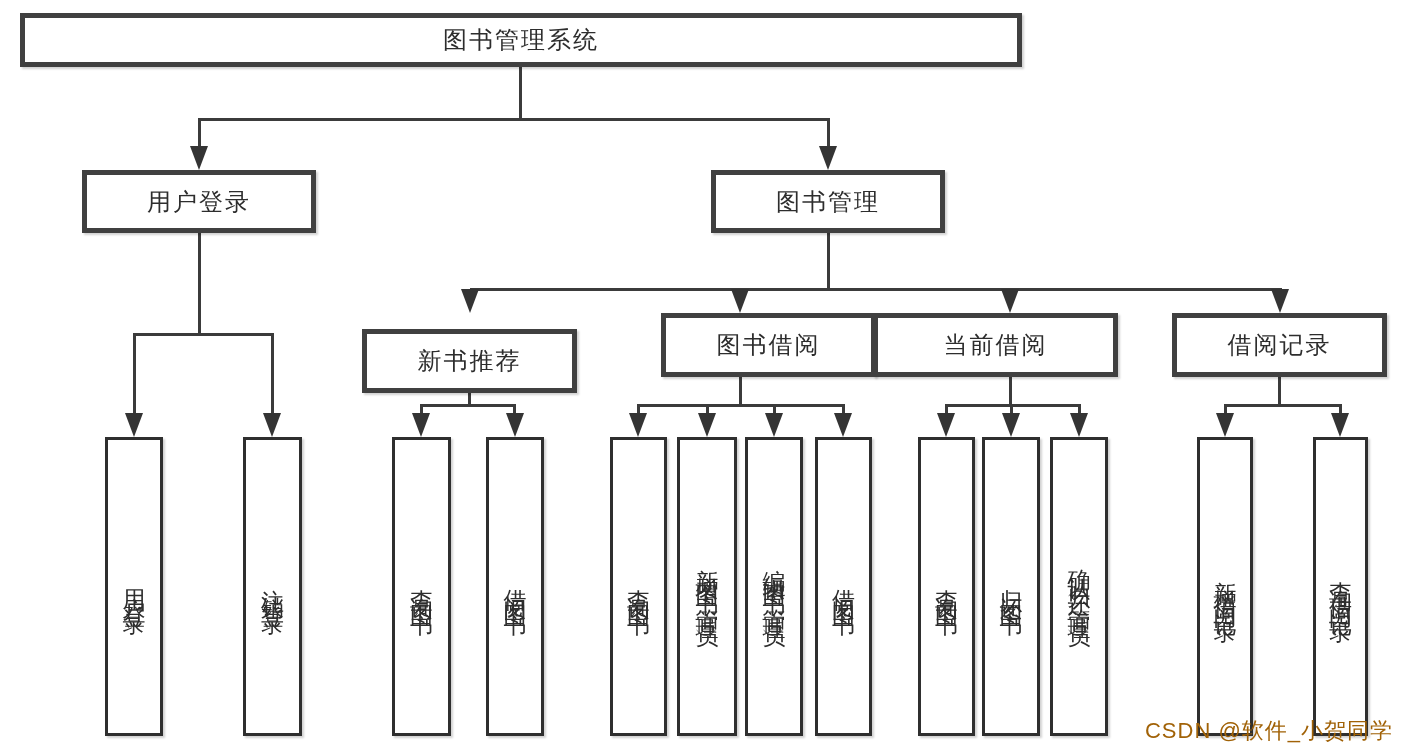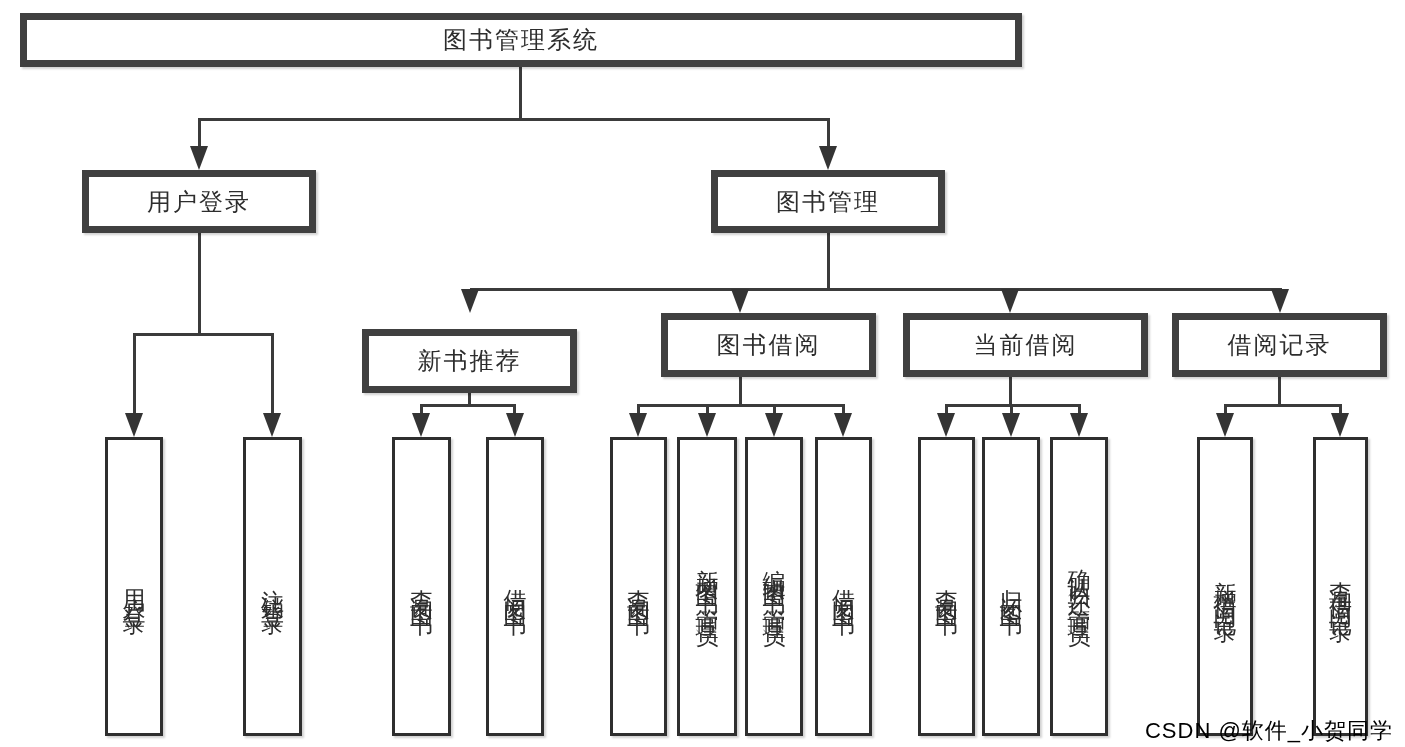--- a/index.html
+++ b/index.html
@@ -8,21 +8,21 @@
     width: 1405px;
     height: 747px;
     background: #ffffff;
     font-family: "Liberation Sans", "DejaVu Sans", sans-serif;
     overflow: hidden;
   }
   
   .hbox {
     position: absolute;
     box-sizing: border-box;
-    border: 7px solid #404040;
+    border: 5px solid #404040;
     background: #ffffff;
     display: flex;
     align-items: center;
     justify-content: center;
     box-shadow: 2px 2px 2px rgba(0,0,0,0.18);
     z-index: 2;
   }
   .hbox span {
     color: #2d2d2d;
     font-size: 24px;
@@ -66,21 +66,21 @@
     border-left: 9px solid transparent;
     border-right: 9px solid transparent;
     border-top: 24px solid #343434;
     z-index: 1;
   }
   .watermark {
     position: absolute;
     top: 716px;
     right: 12px;
     font-size: 22px;
-    color: #000000;
+    color: #a16207;
     letter-spacing: 1px;
     z-index: 3;
     white-space: nowrap;
   }
 </style>
 </head>
 <body>
 
 <div class="canvas">
 
@@ -115,21 +115,21 @@
   <div class="arrow" style="left:731px;  top:289px;"></div>
   <div class="arrow" style="left:1001px; top:289px;"></div>
   <div class="arrow" style="left:1271px; top:289px;"></div>
 
   <div class="hbox" style="left:362px; top:313px; width:215px; height:64px;margin-top:16px;">
     <span>新书推荐</span>
   </div>
   <div class="hbox" style="left:633px; top:313px; width:215px; height:64px;margin-left:28px;">
     <span>图书借阅</span>
   </div>
-  <div class="hbox" style="left:903px; top:313px; width:245px; height:64px;">
+  <div class="hbox" style="left:873px; top:313px; width:245px; height:64px;">
     <span>当前借阅</span>
   </div>
   <div class="hbox" style="left:1172px; top:313px; width:215px; height:64px;">
     <span>借阅记录</span>
   </div>
 
   <div class="line" style="left:468px; top:377px; width:3px; height:29px;"></div>
   <div class="line" style="left:420px; top:404px; width:96px; height:3px;"></div>
   <div class="line" style="left:420px; top:404px; width:3px; height:11px;"></div>
   <div class="arrow" style="left:412px; top:413px;"></div>

